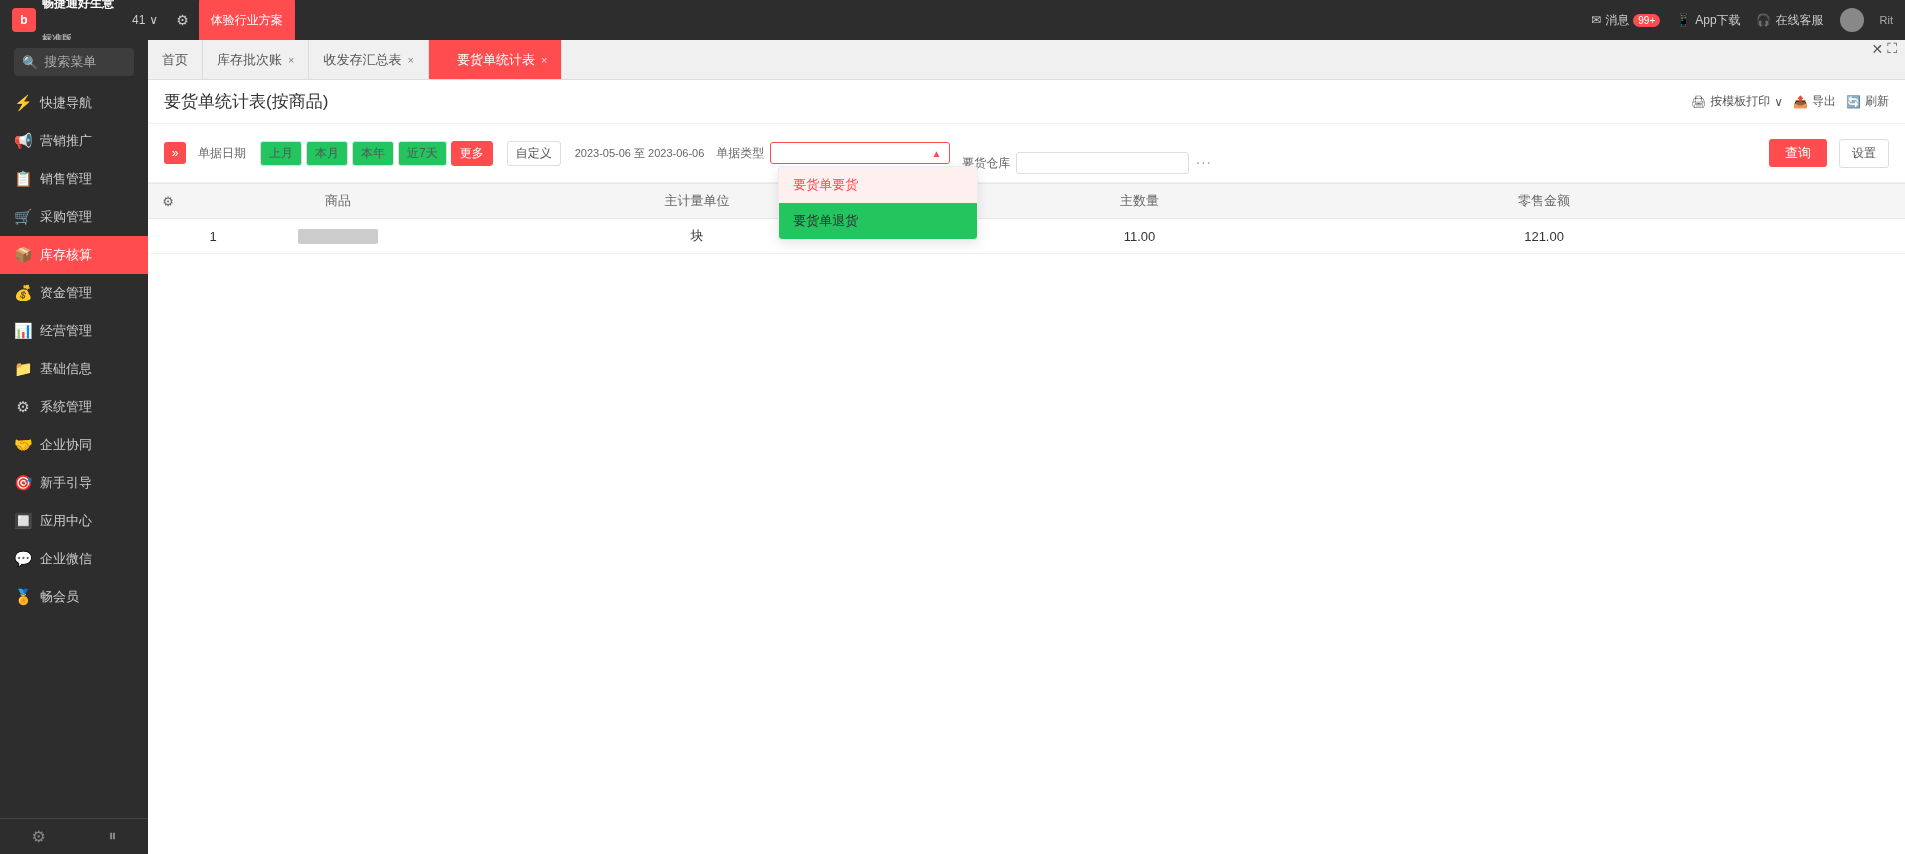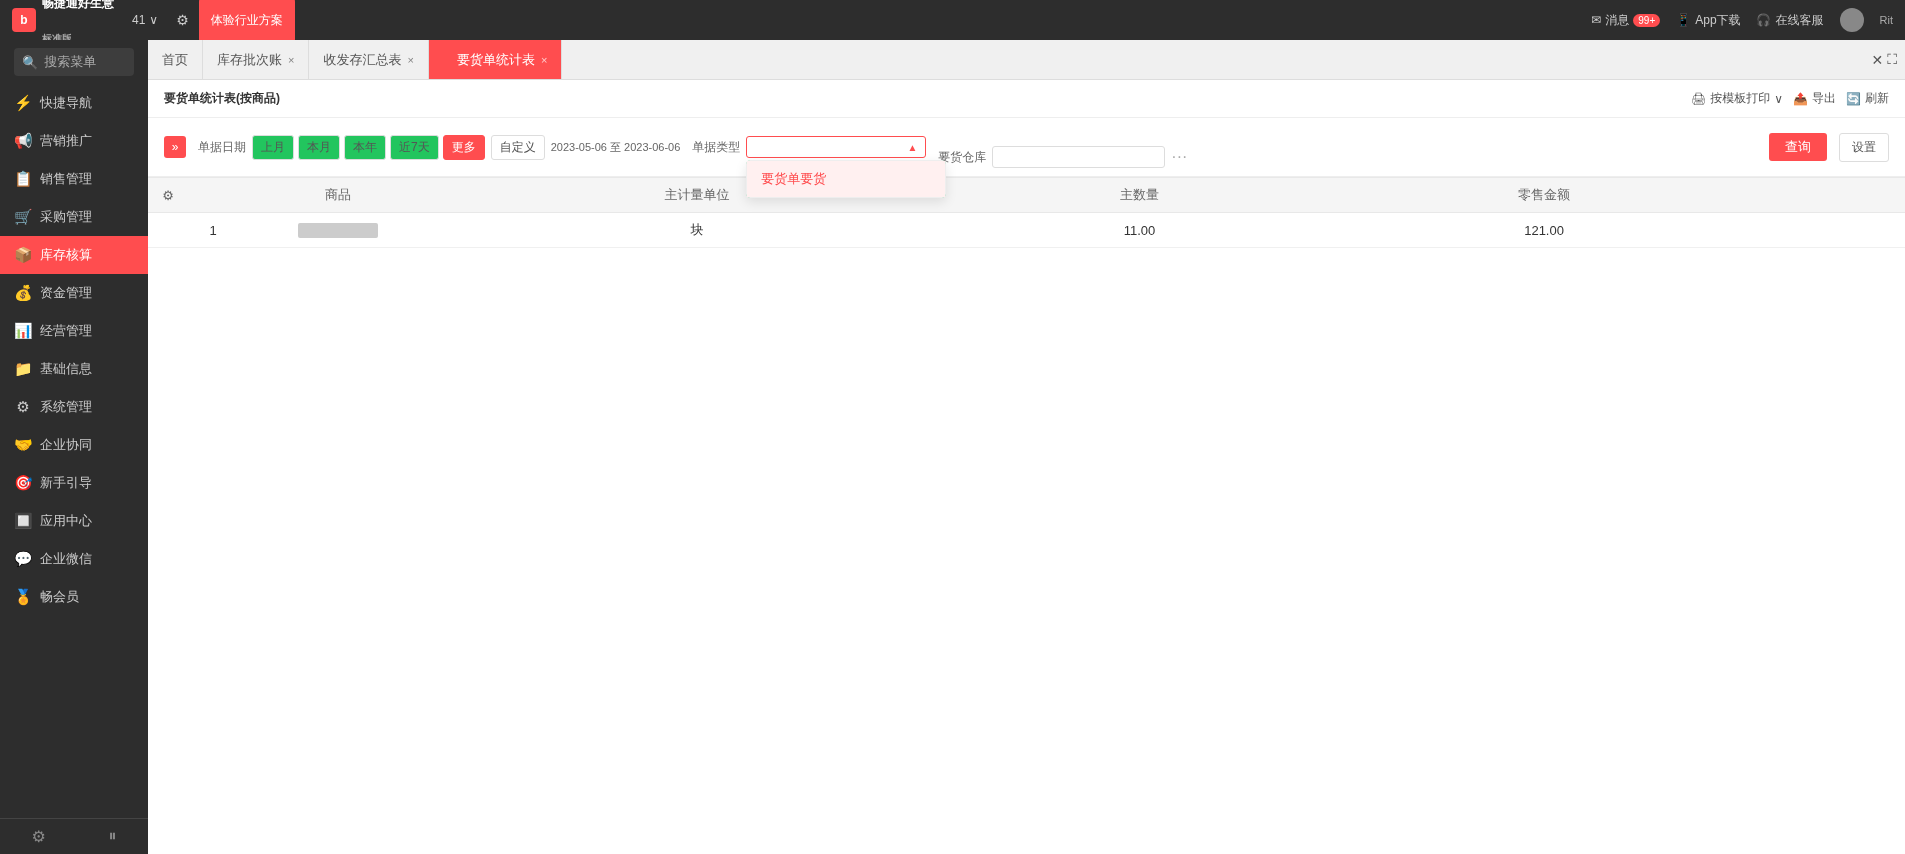--- a/index.html
+++ b/index.html
@@ -59,21 +59,21 @@
     .sidebar-bottom-item { color: #888; cursor: pointer; font-size: 16px; }
 
     
     .content-area { flex: 1; display: flex; flex-direction: column; overflow: hidden; background: #fff; }
 
     
     .tab-bar {
       height: 40px;
       background: #f0f0f0;
       display: flex;
-      align-items: center;
+      align-items: flex-start;
       padding: 0 0;
       border-bottom: 1px solid #ddd;
       flex-shrink: 0;
     }
     .tab-item {
       display: flex;
       align-items: center;
       gap: 6px;
       padding: 0 14px;
       height: 100%;
@@ -86,37 +86,37 @@
     .tab-item.active { background: #ff4d4f; color: white; padding-left: 28px; }
     .tab-item .tab-close { font-size: 11px; cursor: pointer; opacity: 0.7; }
     .tab-item.active .tab-close { color: white; }
     .tab-home { font-size: 13px; color: #555; }
     .tab-bar-actions { margin-left: auto; display: flex; align-items: center; gap: 4px; padding-right: 8px; color: #555; font-size: 16px; }
     .tab-bar-actions span { cursor: pointer; }
 
     
     .page-content { flex: 1; overflow: auto; padding: 0; position: relative; }
     .page-header { padding: 10px 16px; background: #fff; border-bottom: 1px solid #eee; display: flex; align-items: center; justify-content: space-between; }
-    .page-title { font-size: 12px; font-weight: bold; color: #333; }
+    .page-title { font-size: 17px; font-weight: normal; color: #333; }
     .page-actions { display: flex; align-items: center; gap: 10px; font-size: 12px; color: #666; }
     .page-action-btn { display: flex; align-items: center; gap: 4px; cursor: pointer; color: #555; }
 
     
     .filter-bar {
       background: #fff;
       border-bottom: 1px solid #eee;
       padding: 8px 16px;
       display: flex;
       align-items: center;
       gap: 12px;
       flex-wrap: wrap;
       position: relative;
     }
     .filter-expand-btn { width: 22px; height: 22px; background: #ff4d4f; color: white; border-radius: 3px; display: flex; align-items: center; justify-content: center; cursor: pointer; font-size: 12px; flex-shrink: 0; }
-    .filter-group { display: flex; align-items: center; gap: 6px; }
+    .filter-group { display: flex; align-items: center; gap: 14px; }
     .filter-label { color: #666; font-size: 12px; white-space: nowrap; }
     .date-btns { display: flex; gap: 4px; }
     .date-btn { padding: 3px 8px; border: 1px solid #ddd; border-radius: 3px; cursor: pointer; font-size: 12px; color: #555; background: #22c55e; }
     .date-btn.more { background: #ff4d4f; color: white; border-color: #ff4d4f; }
     .date-range { color: #666; font-size: 11px; }
     .custom-btn { padding: 3px 8px; border: 1px solid #ddd; border-radius: 3px; cursor: pointer; font-size: 12px; color: #555; background: white; }
 
     .filter-type-group { display: flex; align-items: center; gap: 6px; position: relative; }
     .filter-select {
       border: 1px solid #ff4d4f;
@@ -136,21 +136,21 @@
     .filter-warehouse { display: flex; align-items: center; gap: 6px; margin-top: 20px; }
     .warehouse-input { border: 1px solid #ddd; border-radius: 3px; padding: 3px 8px; font-size: 12px; min-width: 160px; color: #333; background: white; }
     .filter-more { color: #aaa; cursor: pointer; font-size: 16px; }
     .query-btn { background: #ff4d4f; color: white; border: none; padding: 5px 16px; border-radius: 3px; cursor: pointer; font-size: 13px; margin-left: auto; }
     .setting-btn { border: 1px solid #ddd; background: white; padding: 5px 12px; border-radius: 3px; cursor: pointer; font-size: 12px; color: #555; }
 
     
     .dropdown-menu {
       position: absolute;
       top: 100%;
-      left: 0;
+      left: 8px;
       background: #22c55e;
       border: 1px solid #eee;
       border-radius: 4px;
       box-shadow: 0 4px 12px rgba(0,0,0,0.1);
       z-index: 100;
       min-width: 200px;
       margin-top: 2px;
     }
     .dropdown-item {
       padding: 9px 14px;
@@ -367,20 +367,23 @@
           <span class="filter-label">单据类型</span>
           <div class="filter-select-container">
             <div class="filter-select">
               <span style="min-width:120px;">&nbsp;</span>
               <span class="filter-select-arrow">▲</span>
             </div>
 
             <div class="dropdown-menu">
               <div class="dropdown-item selected">
                 <span>要货单要货</span>
+              </div>
+              <div class="dropdown-item">
+                <span>要货单退货</span>
               </div>
             </div>
           </div>
         </div>
 
         <div class="filter-warehouse">
           <span class="filter-label">要货仓库</span>
           <input class="warehouse-input" type="text" placeholder="" style="">
           <span class="filter-more">···</span>
         </div>

